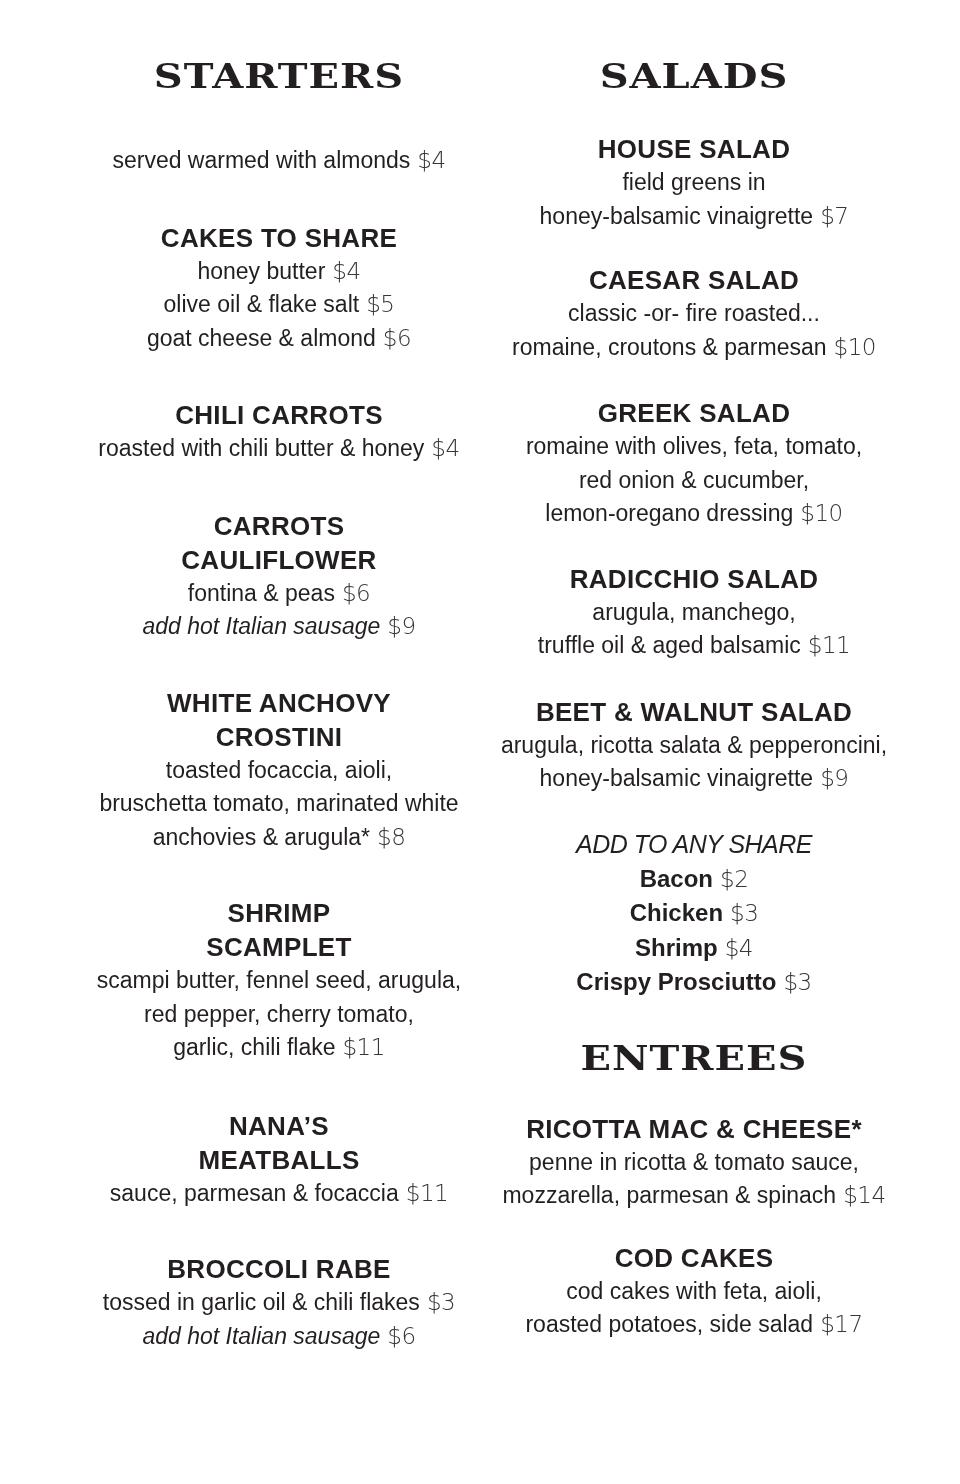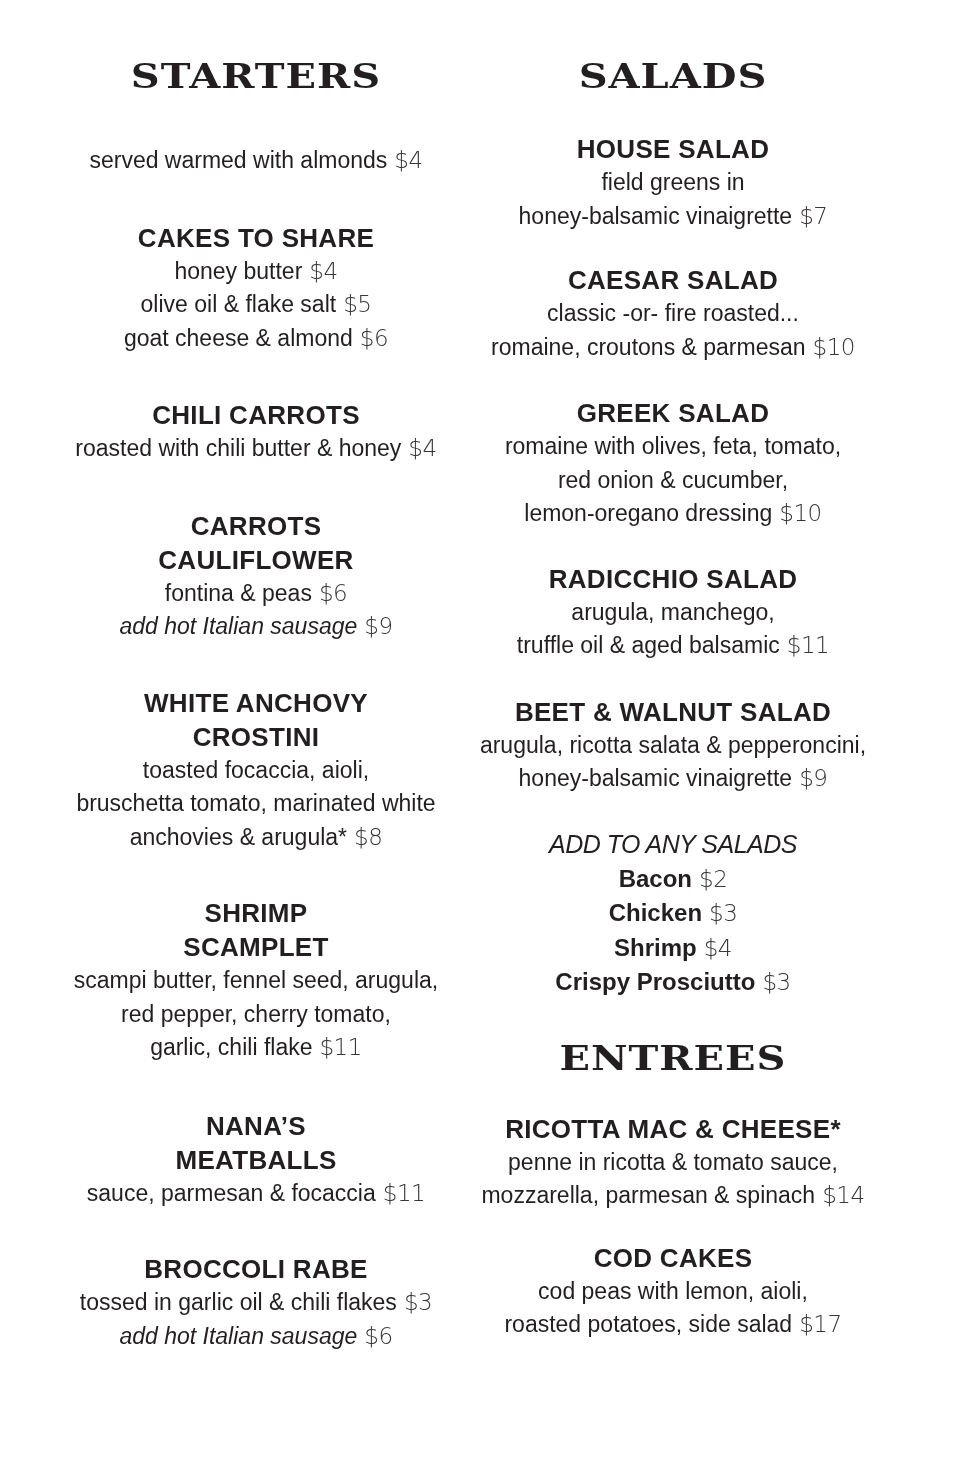--- a/index.html
+++ b/index.html
@@ -1,19 +1,19 @@
 <!DOCTYPE html>
 <html><head>
 <meta charset="utf-8">
 <style>
   html, body { margin: 0; padding: 0; background: #ffffff; }
   body { width: 960px; height: 1484px; position: relative; overflow: hidden; color: #231f20; font-family: "Liberation Sans", sans-serif; }
   .col { position: absolute; text-align: center; }
-  .col-left { left: 36px; width: 440px; }
-  .col-right { left: 453px; width: 440px; }
+  .col-left { left: 59px; width: 440px; }
+  .col-right { left: 474px; width: 440px; }
   .section-title { font-family: "DejaVu Serif", serif; font-weight: bold; font-size: 40px; letter-spacing: 1px; line-height: 48px; margin: 0; transform: scaleY(0.85); transform-origin: center; }
   .item { margin: 0; }
   .item-name { font-family: "Liberation Sans", sans-serif; font-weight: bold; font-size: 26px; line-height: 34px; letter-spacing: 0.3px; }
   .line { font-size: 23px; line-height: 33.5px; white-space: nowrap; }
   .line.italic .desc { font-style: italic; }
   .price { font-family: "DejaVu Sans", sans-serif; font-weight: 200; font-size: 23px; color: #3a3637; margin-left: 7px; letter-spacing: -0.5px; }
   .addon-title { font-style: italic; font-size: 25px; line-height: 36px; letter-spacing: -0.5px; }
   .addon-line { font-size: 24px; line-height: 33.5px; }
   .addon-line .addon-name { font-weight: bold; }
 </style>
@@ -103,33 +103,33 @@
     <div class="line"><span class="desc">truffle oil &amp; aged balsamic</span><span class="price">$11</span></div>
   </div>
 
   <div class="item" style="margin-top:32px;">
     <div class="item-name">BEET &amp; WALNUT SALAD</div>
     <div class="line"><span class="desc">arugula, ricotta salata &amp; pepperoncini,</span></div>
     <div class="line"><span class="desc">honey-balsamic vinaigrette</span><span class="price">$9</span></div>
   </div>
 
   <div class="item" style="margin-top:30px;">
-    <div class="addon-title">ADD TO ANY SALADS</div>
+    <div class="addon-title">ADD TO ANY SHARE</div>
     <div class="addon-line"><span class="addon-name">Bacon</span><span class="price">$2</span></div>
     <div class="addon-line"><span class="addon-name">Chicken</span><span class="price">$3</span></div>
     <div class="addon-line"><span class="addon-name">Shrimp</span><span class="price">$4</span></div>
     <div class="addon-line"><span class="addon-name">Crispy Prosciutto</span><span class="price">$3</span></div>
   </div>
 
   <h2 class="section-title" style="margin-top:34px;">ENTREES</h2>
 
   <div class="item" style="margin-top:30px;">
     <div class="item-name">RICOTTA MAC &amp; CHEESE*</div>
     <div class="line"><span class="desc">penne in ricotta &amp; tomato sauce,</span></div>
     <div class="line"><span class="desc">mozzarella, parmesan &amp; spinach</span><span class="price">$14</span></div>
   </div>
 
   <div class="item" style="margin-top:28px;">
     <div class="item-name">COD CAKES</div>
-    <div class="line"><span class="desc">cod peas with lemon, aioli,</span></div>
+    <div class="line"><span class="desc">cod cakes with feta, aioli,</span></div>
     <div class="line"><span class="desc">roasted potatoes, side salad</span><span class="price">$17</span></div>
   </div>
 </div>
 
 </body></html>

